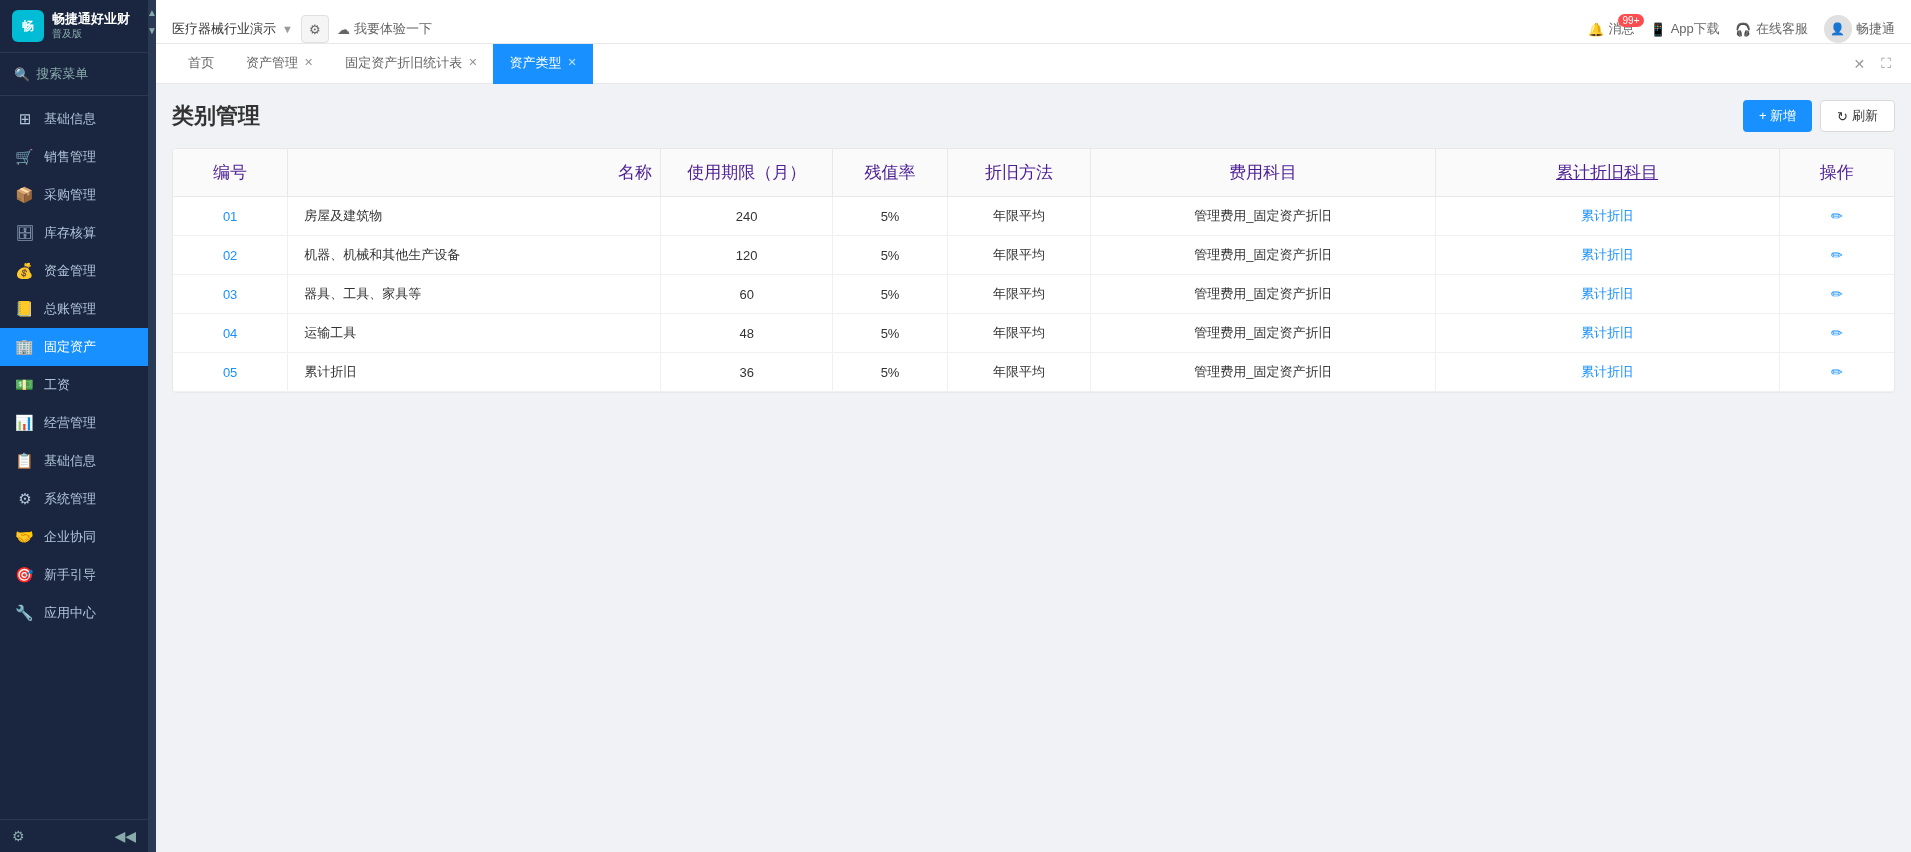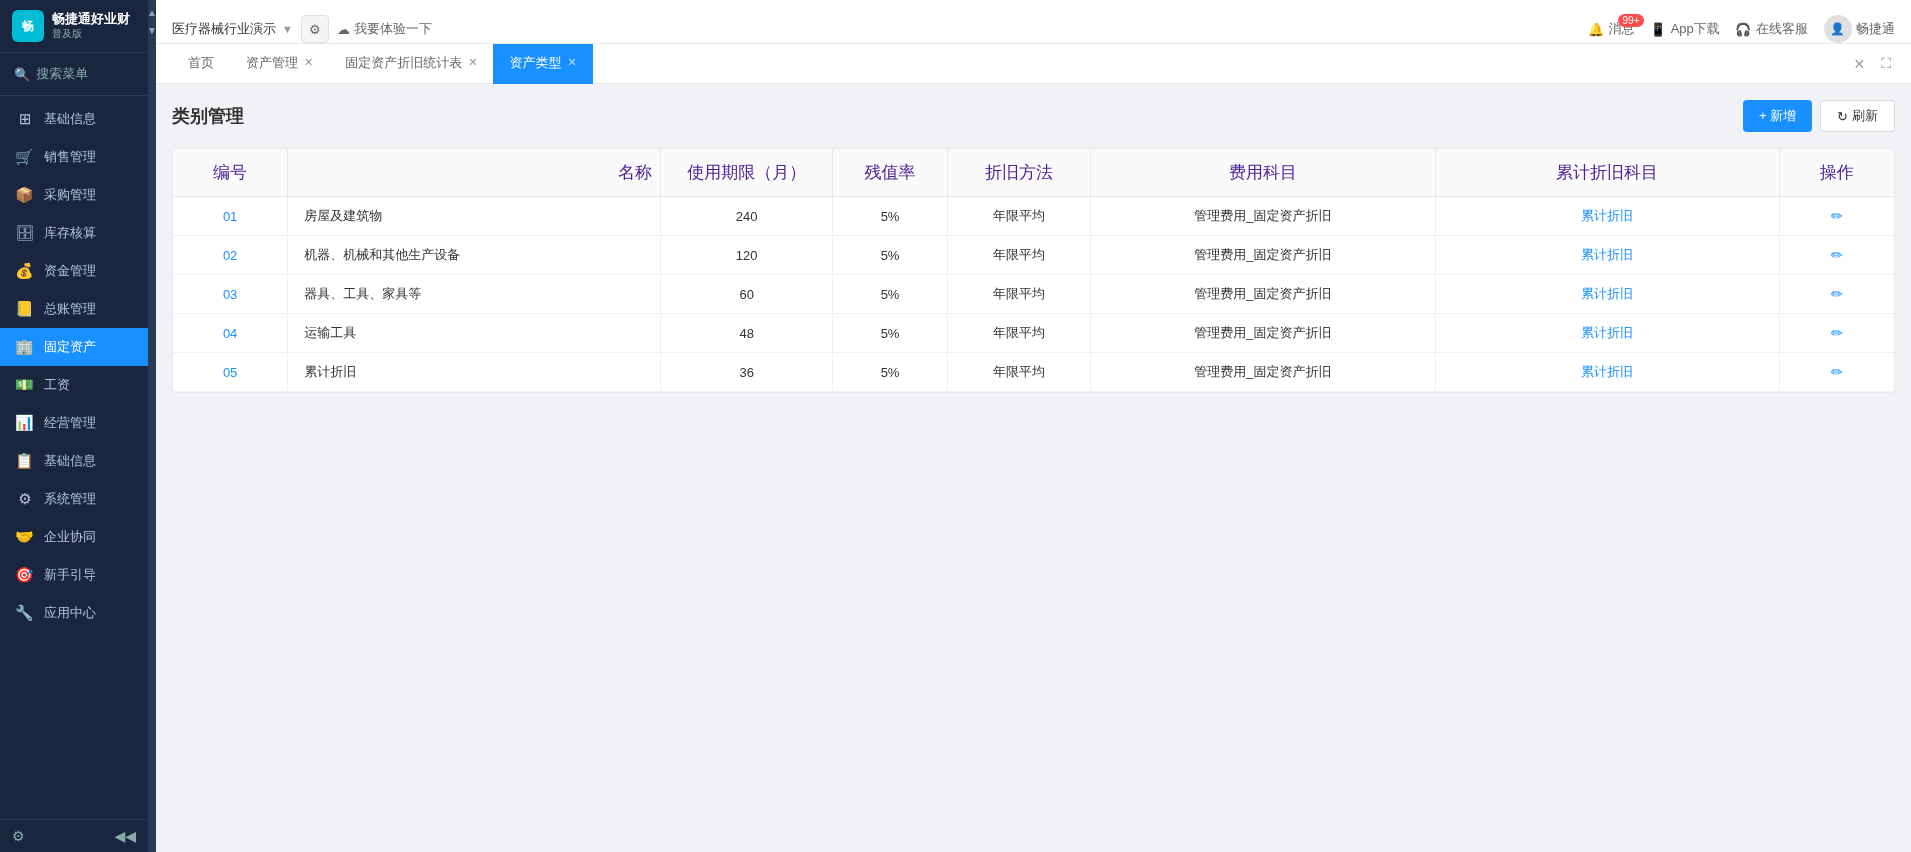--- a/index.html
+++ b/index.html
@@ -144,21 +144,21 @@
     }
 
     
     .content-area {
       flex: 1; overflow: auto; padding: 16px;
     }
     .page-header {
       display: flex; align-items: center; justify-content: space-between;
       margin-bottom: 16px;
     }
-    .page-title { font-size: 18px; font-weight: bold; color: #333; }
+    .page-title { font-size: 22px; font-weight: bold; color: #333; }
     .page-actions { display: flex; gap: 8px; }
     .btn-primary {
       background: #1890ff; color: #fff; border: none;
       padding: 6px 16px; border-radius: 4px; cursor: pointer; font-size: 13px;
       display: flex; align-items: center; gap: 4px;
     }
     .btn-default {
       background: #fff; color: #333; border: 1px solid #d9d9d9;
       padding: 6px 16px; border-radius: 4px; cursor: pointer; font-size: 13px;
       display: flex; align-items: center; gap: 4px;
@@ -350,21 +350,21 @@
     <div class="data-table">
       <table>
         <thead>
           <tr>
             <th style="width:80px;">编号</th>
             <th style="width:260px;text-align:right;">名称</th>
             <th style="width:120px;">使用期限（月）</th>
             <th style="width:80px;">残值率</th>
             <th style="width:100px;">折旧方法</th>
             <th style="width:240px;">费用科目</th>
-            <th style="width:240px;">累计折旧科目</th>
+            <th style="width:240px;text-decoration:underline;">累计折旧科目</th>
             <th style="width:80px;">操作</th>
           </tr>
         </thead>
         <tbody id="table-body">
         <tr>
       <td class="td-blue">01</td>
       <td class="td-name">房屋及建筑物</td>
       <td>240</td>
       <td>5%</td>
       <td>年限平均</td>

